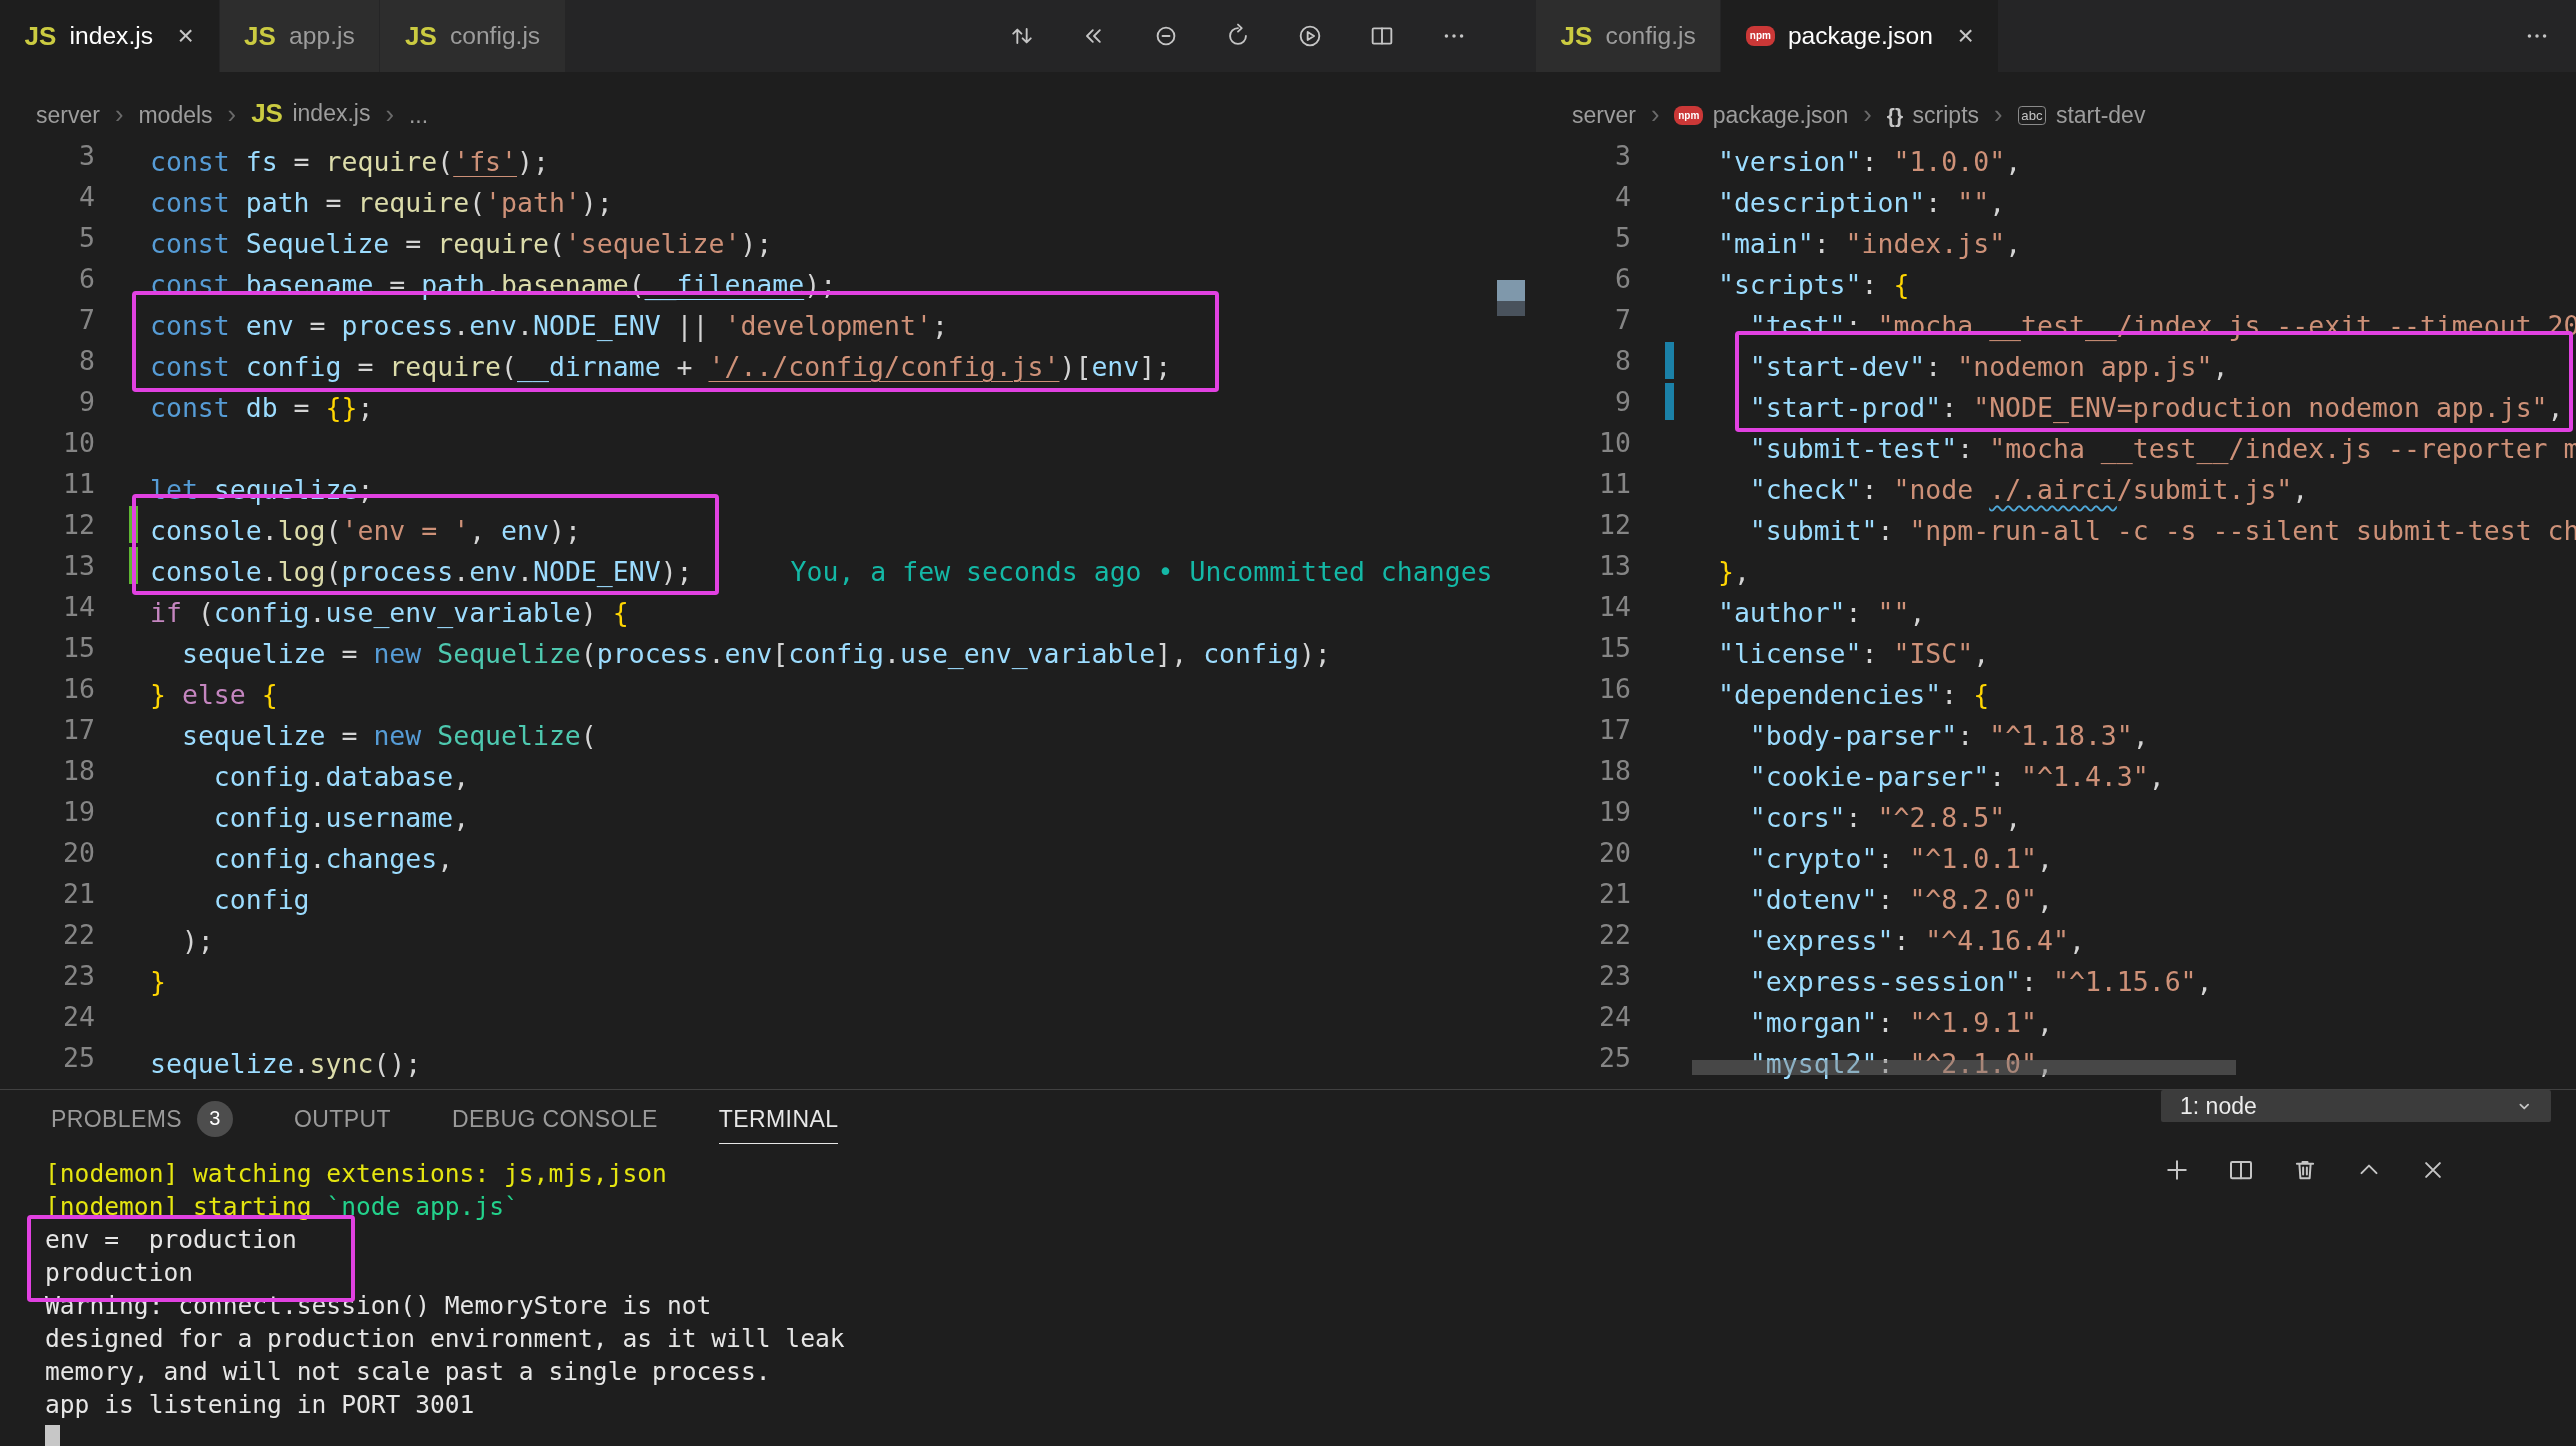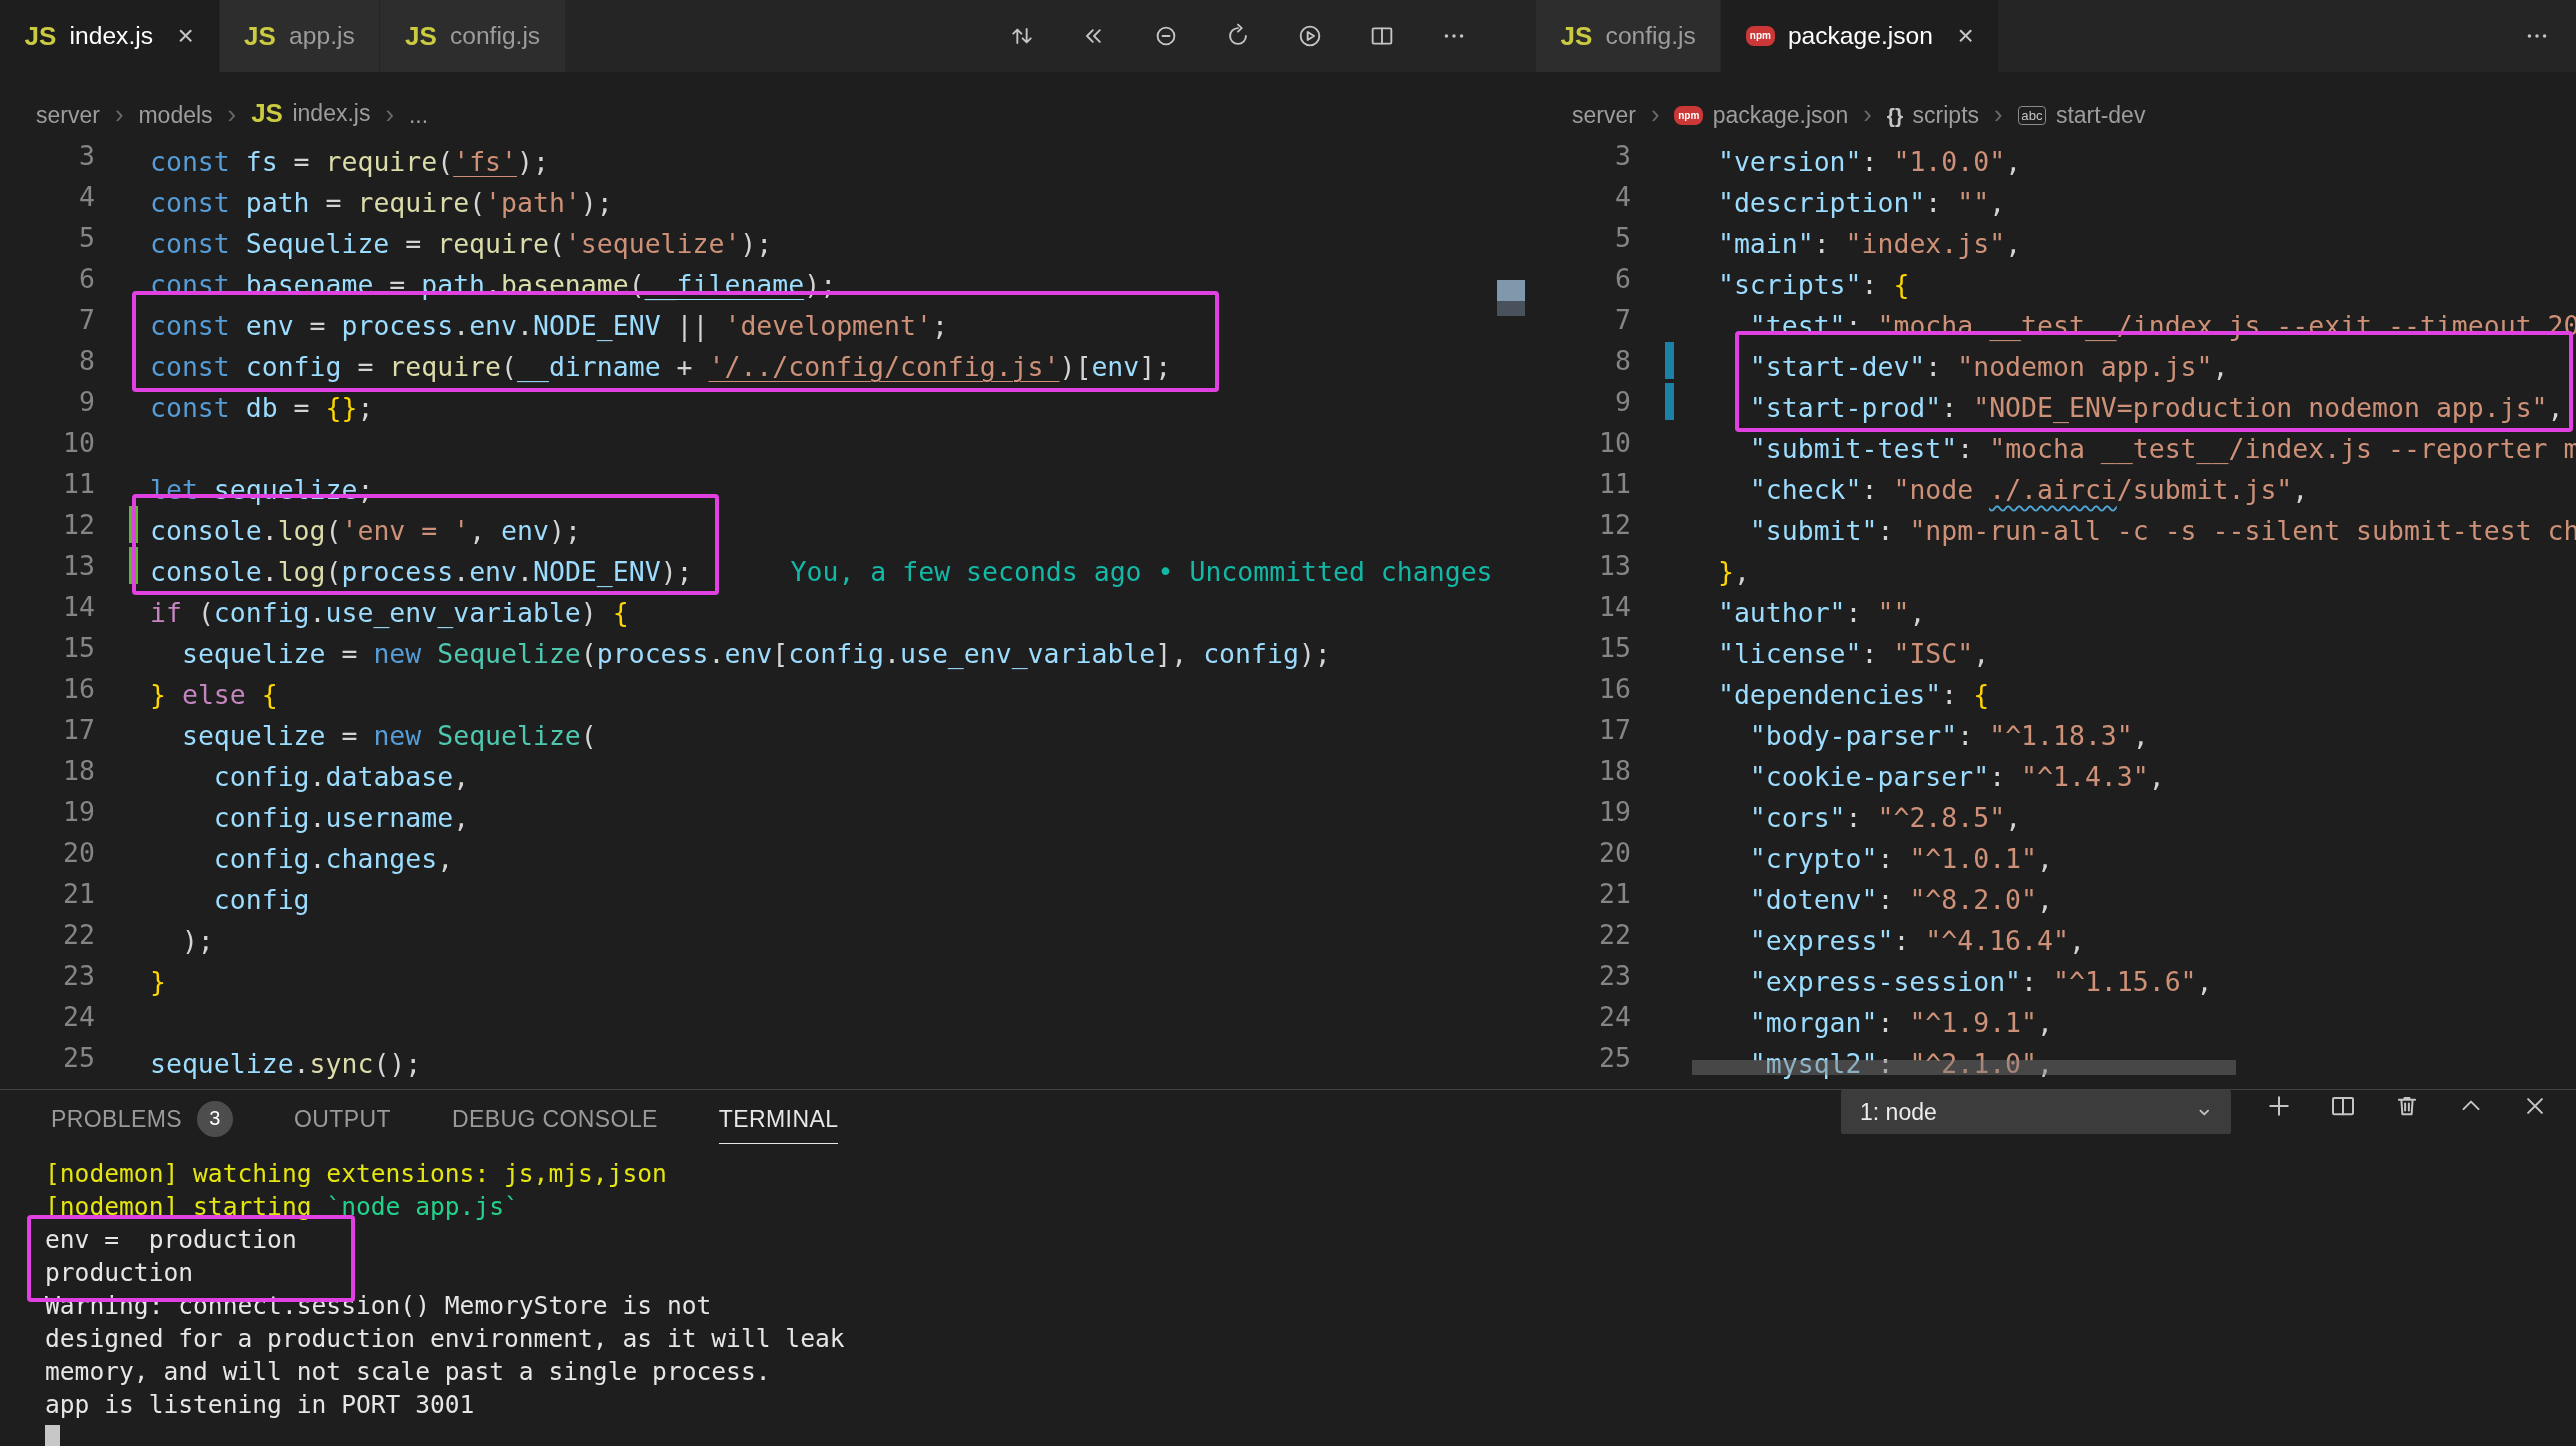--- a/index.html
+++ b/index.html
@@ -60,21 +60,21 @@
 
   
   .panel{position:absolute;left:0;top:1089px;width:2576px;height:357px;background:#1e1e1e;border-top:1.9px solid #414141;overflow:hidden;}
   .panel-head{position:relative;height:57px;display:flex;align-items:center;padding-left:51px;}
   .ptab{display:flex;align-items:center;margin-right:61px;font-size:23px;color:#9a9a9a;letter-spacing:0.4px;cursor:pointer;}
   .ptab-label{padding:13.2px 0 9.5px;border-bottom:1.9px solid transparent;}
   .ptab.active{color:#e7e7e7;}
   .ptab.active .ptab-label{border-bottom:1.9px solid #e7e7e7;}
   .pbadge{margin-left:15px;background:#4d4d4d;color:#fff;border-radius:50%;width:36px;height:36px;
           font-size:20px;display:flex;align-items:center;justify-content:center;}
-  .panel-controls{position:absolute;right:24.6px;top:0;height:57px;display:flex;align-items:flex-start;gap:32px;}
+  .panel-controls{position:absolute;right:24.6px;top:0;height:57px;display:flex;align-items:flex-start;gap:32px;flex-direction:column;}
   .term-select{width:360px;height:44px;background:#3c3c3c;color:#ececec;font-size:23px;display:flex;
                align-items:center;justify-content:space-between;padding:0 11.4px 0 19px;border-radius:1.9px;cursor:pointer;}
   .term{padding:9.5px 0 0 45px;font-family:"DejaVu Sans Mono","Liberation Mono",monospace;
         font-size:24.6px;line-height:33px;color:#e6e6e6;}
   .trow{white-space:pre;height:33px;}
   .t-yellow{color:#e5e510;}
   .t-green{color:#23d18b;}
   .t-fg{color:#e6e6e6;}
   .cursor{display:inline-block;width:15px;height:28px;background:#c7c7c7;vertical-align:middle;}
 

